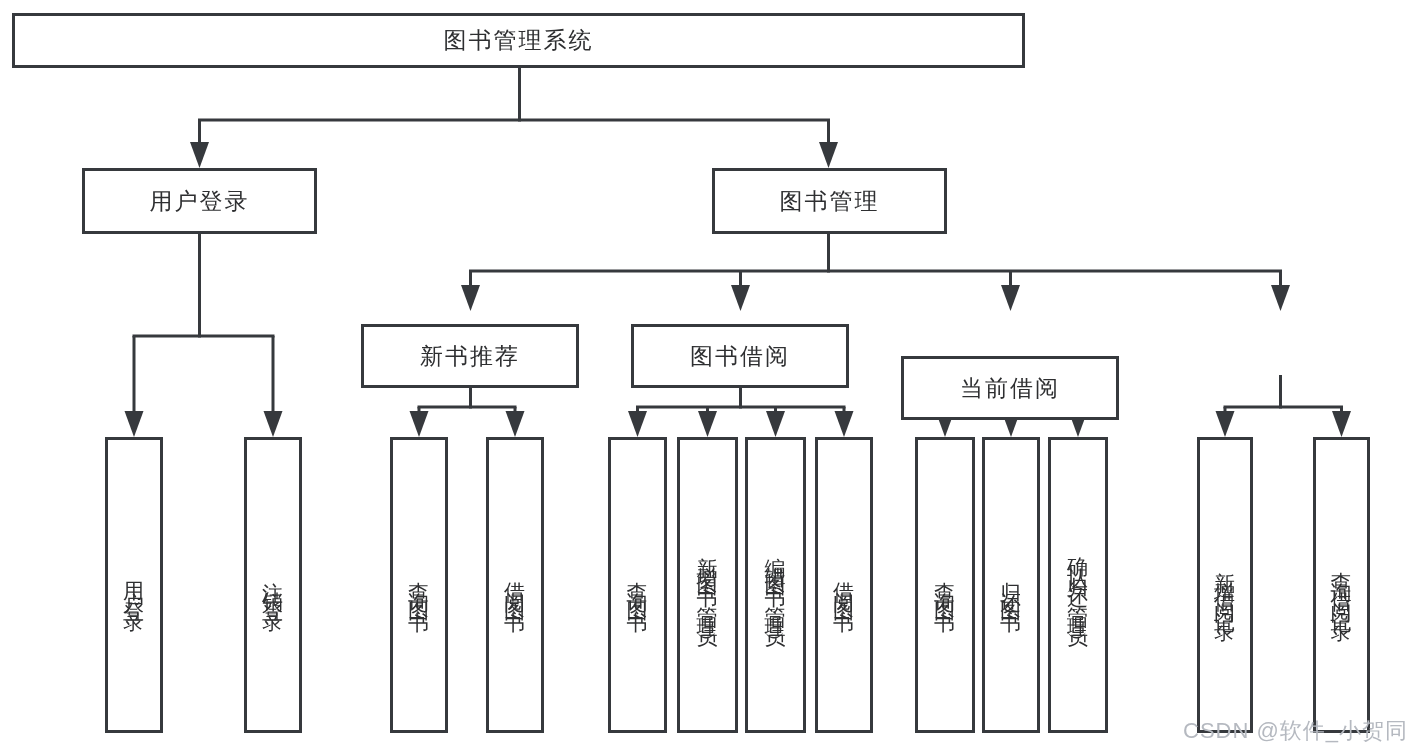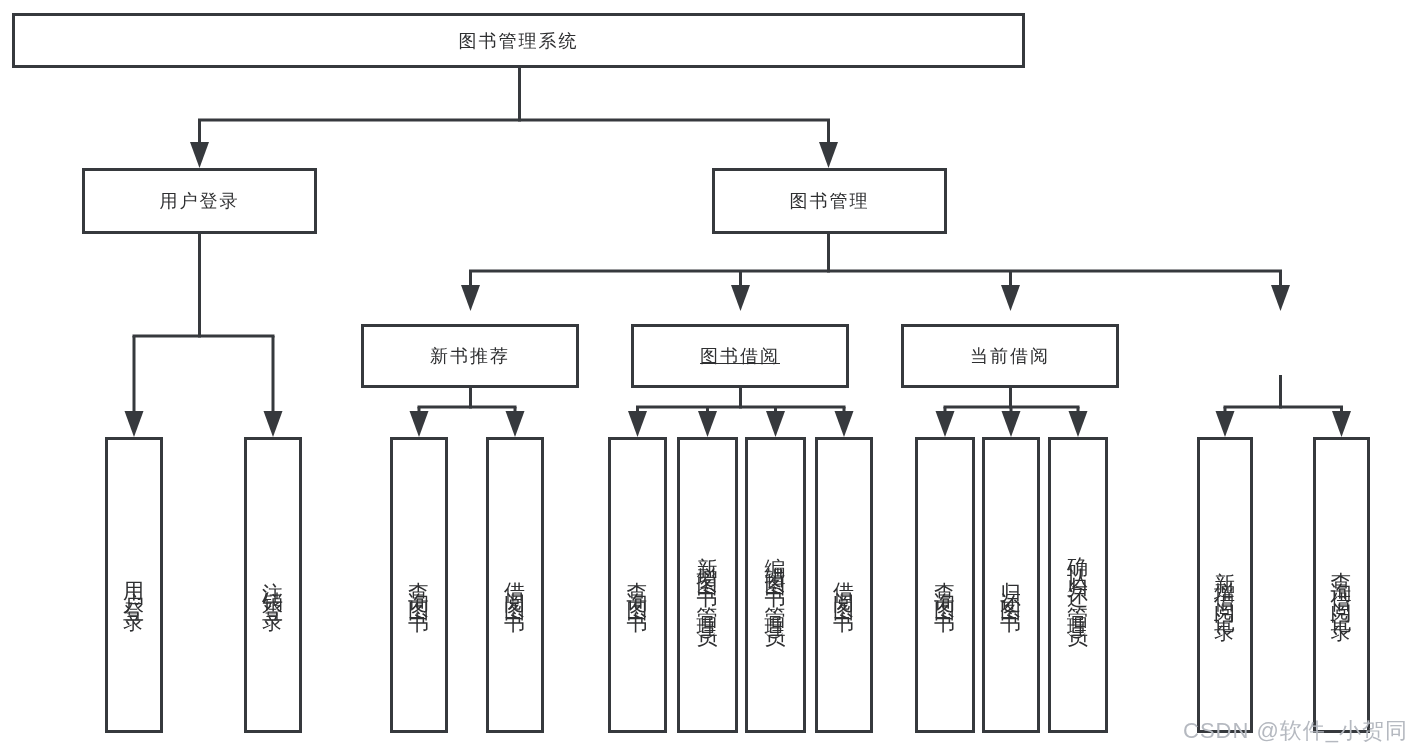--- a/index.html
+++ b/index.html
@@ -13,21 +13,21 @@
   .wires { position:absolute; left:0; top:0; z-index:1; }
   .box {
     position:absolute;
     background:#ffffff;
     border:3px solid #36393d;
     box-sizing:border-box;
     display:flex;
     align-items:center;
     justify-content:center;
     color:#2e2f31;
-    font-size:18px;
+    font-size:23px;
     letter-spacing:2px;
     z-index:2;
     white-space:nowrap;
   }
   .root { left:12px; top:13px; width:1013px; height:55px; }
   .lvl2 { top:168px; height:66px; width:235px; }
   .lvl3 { top:324px; height:64px; width:218px; }
   .leaf {
     top:437px; height:296px; width:58px;
     writing-mode:vertical-rl;
@@ -125,24 +125,24 @@
   <div class="box lvl2" style="left:82px;">
     <span>用户登录</span>
   </div>
   <div class="box lvl2" style="left:712px;">
     <span>图书管理</span>
   </div>
 
   <div class="box lvl3" style="left:361px;">
     <span>新书推荐</span>
   </div>
-  <div class="box lvl3" style="left:631px;text-decoration:underline;">
+  <div class="box lvl3" style="left:631px;">
     <span>图书借阅</span>
   </div>
-  <div class="box lvl3" style="left:901px;">
+  <div class="box lvl3" style="left:901px;margin-top:32px;">
     <span>当前借阅</span>
   </div>
 
   <div class="box leaf" style="left:105px;">
     <span>用户登录</span>
   </div>
   <div class="box leaf" style="left:244px;">
     <span>注销登录</span>
   </div>
 

